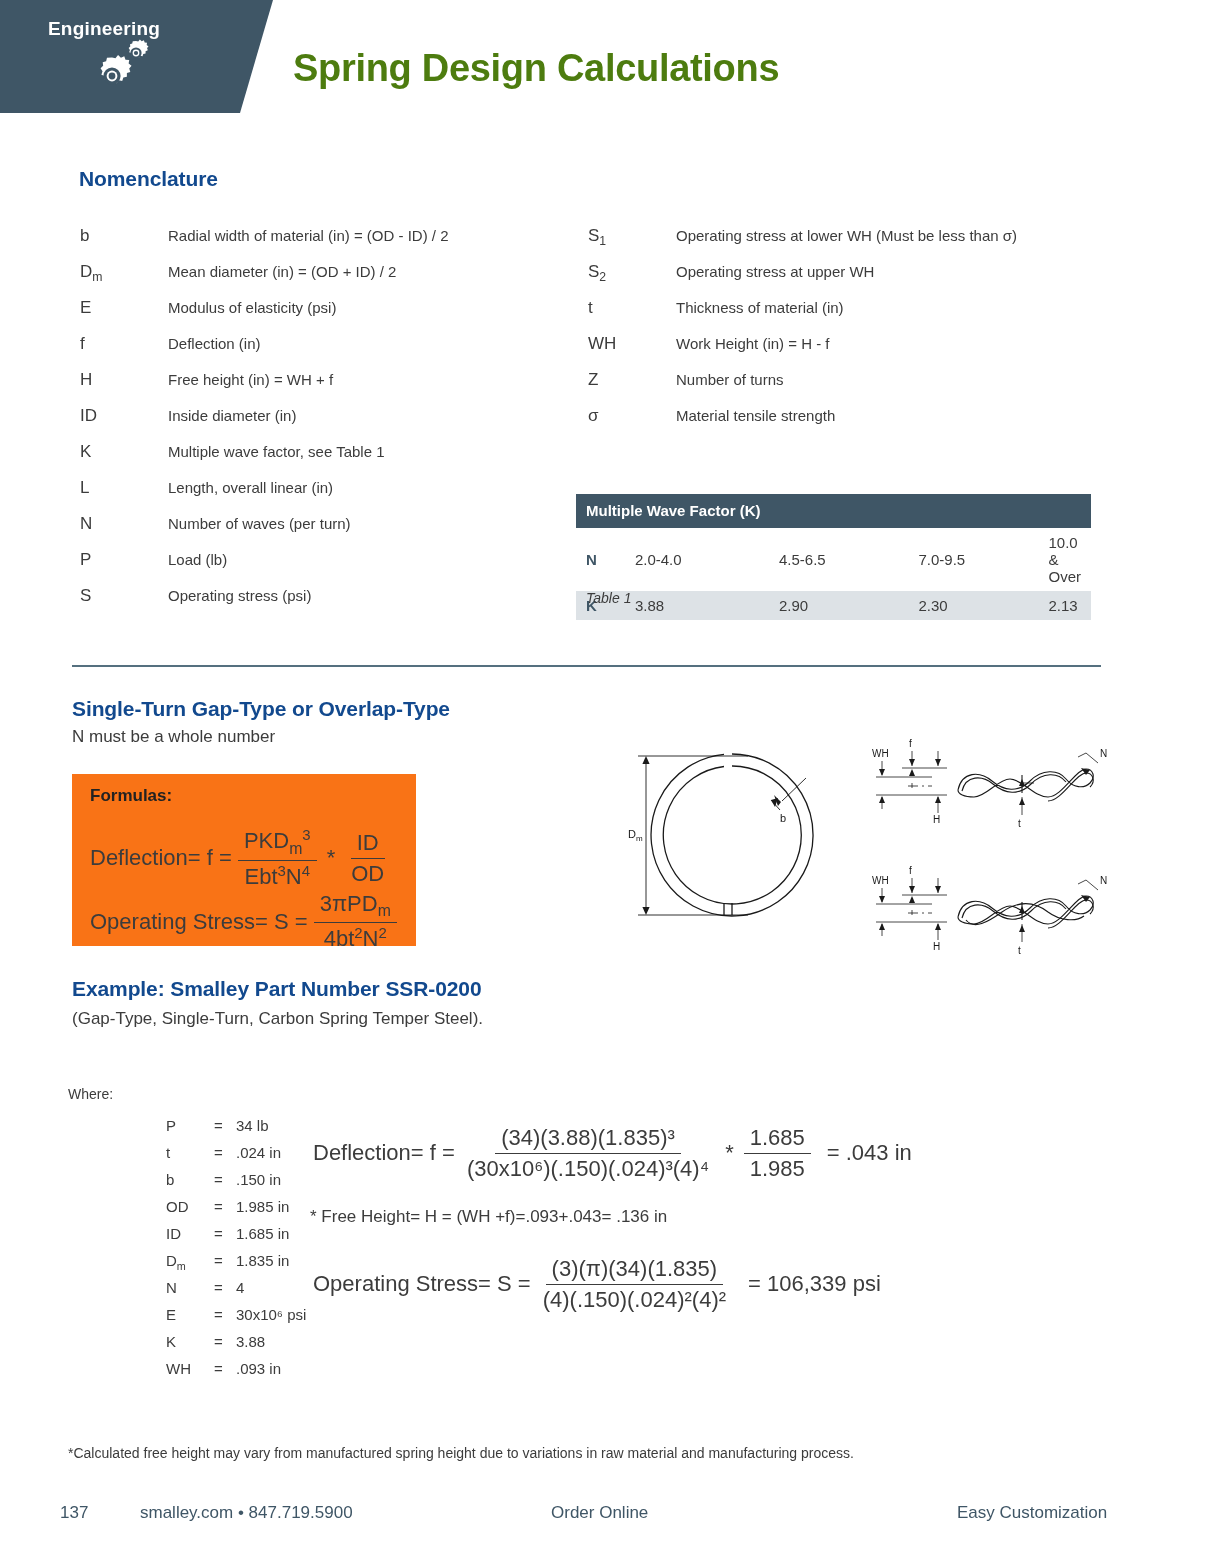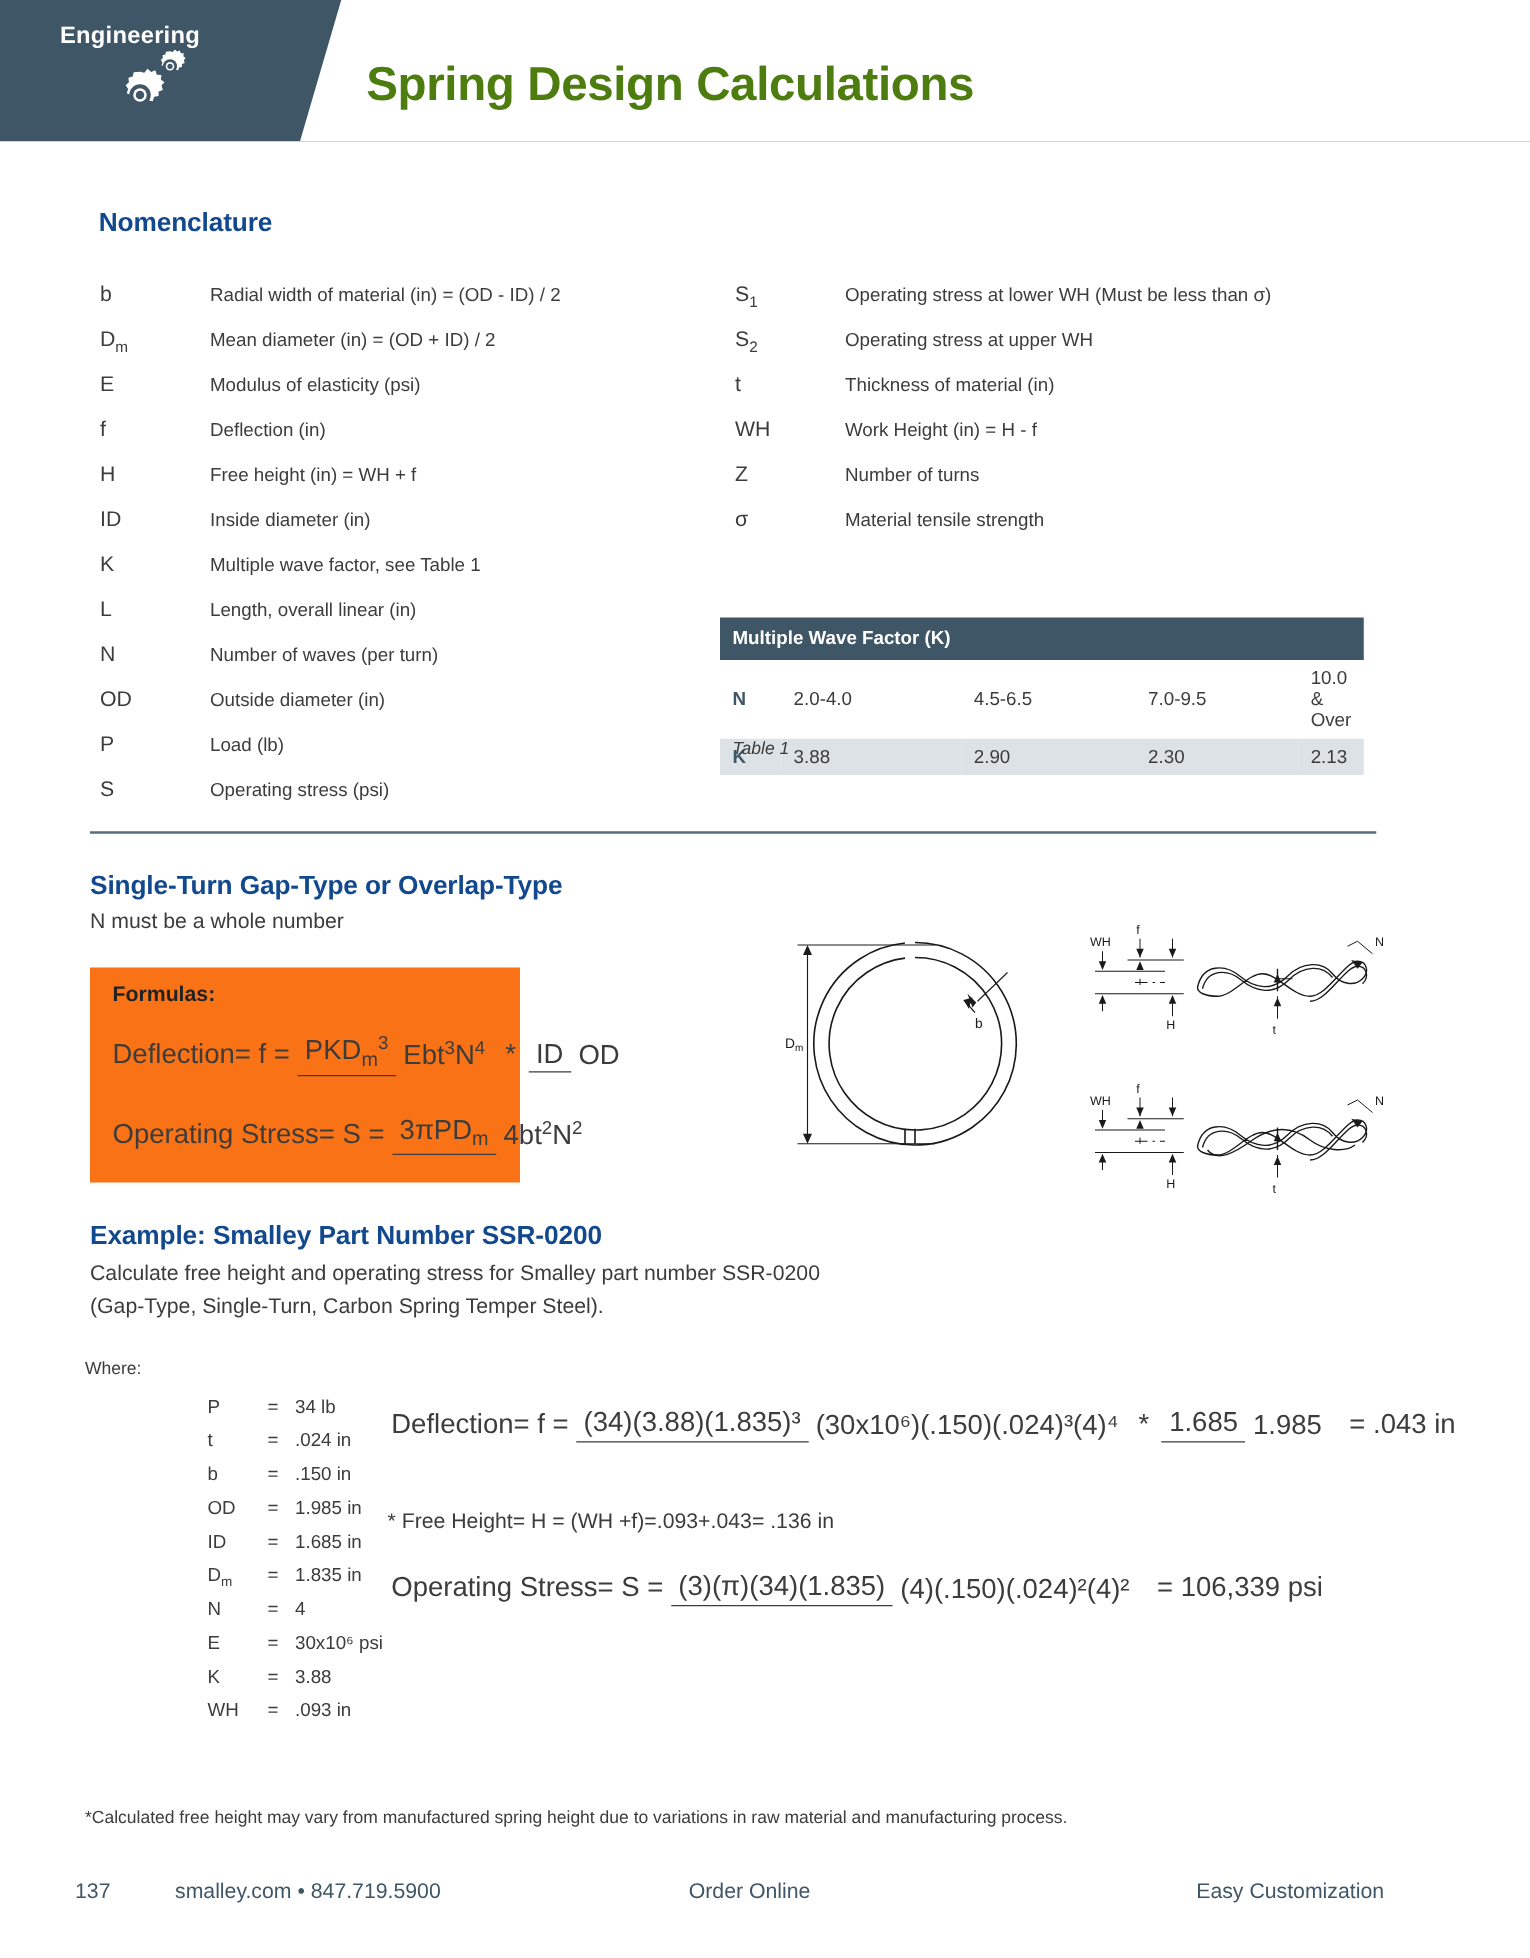--- a/index.html
+++ b/index.html
@@ -183,20 +183,21 @@
     align-items: center;
     font-size: 22px;
     color: #3c3c3c;
     white-space: nowrap;
   }
   #eqn-deflection { top: 52px; left: 18px; }
   #eqn-stress     { top: 116px; left: 18px; }
 
   .frac {
     display: inline-flex;
+    flex-direction: column;
     align-items: center;
     vertical-align: middle;
     margin: 0 6px;
     justify-content: space-between;
   }
   .frac .num {
     padding: 0 6px 1px 6px;
     border-bottom: 1.4px solid #3c3c3c;
     line-height: 1.25;
   }
@@ -336,21 +337,20 @@
 <div class="nom-list" id="nom-left">
     <div class="nom-row"><span class="nom-sym">b</span><span class="nom-def">Radial width of material (in) = (OD - ID) / 2</span></div>
     <div class="nom-row"><span class="nom-sym">D<sub>m</sub></span><span class="nom-def">Mean diameter (in) = (OD + ID) / 2</span></div>
     <div class="nom-row"><span class="nom-sym">E</span><span class="nom-def">Modulus of elasticity (psi)</span></div>
     <div class="nom-row"><span class="nom-sym">f</span><span class="nom-def">Deflection (in)</span></div>
     <div class="nom-row"><span class="nom-sym">H</span><span class="nom-def">Free height (in) = WH + f</span></div>
     <div class="nom-row"><span class="nom-sym">ID</span><span class="nom-def">Inside diameter (in)</span></div>
     <div class="nom-row"><span class="nom-sym">K</span><span class="nom-def">Multiple wave factor, see Table 1</span></div>
     <div class="nom-row"><span class="nom-sym">L</span><span class="nom-def">Length, overall linear (in)</span></div>
     <div class="nom-row"><span class="nom-sym">N</span><span class="nom-def">Number of waves (per turn)</span></div>
-    <div class="nom-row"><span class="nom-sym">OD</span><span class="nom-def">Outside diameter (in)</span></div>
     <div class="nom-row"><span class="nom-sym">P</span><span class="nom-def">Load (lb)</span></div>
     <div class="nom-row"><span class="nom-sym">S</span><span class="nom-def">Operating stress (psi)</span></div>
   </div>
 <div class="nom-list" id="nom-right">
     <div class="nom-row"><span class="nom-sym">S<sub>1</sub></span><span class="nom-def">Operating stress at lower WH (Must be less than σ)</span></div>
     <div class="nom-row"><span class="nom-sym">S<sub>2</sub></span><span class="nom-def">Operating stress at upper WH</span></div>
     <div class="nom-row"><span class="nom-sym">t</span><span class="nom-def">Thickness of material (in)</span></div>
     <div class="nom-row"><span class="nom-sym">WH</span><span class="nom-def">Work Height (in) = H - f</span></div>
     <div class="nom-row"><span class="nom-sym">Z</span><span class="nom-def">Number of turns</span></div>
     <div class="nom-row"><span class="nom-sym">σ</span><span class="nom-def">Material tensile strength</span></div>
@@ -521,21 +521,20 @@
     <text x="10" y="22">WH</text>
     <text x="47" y="12">f</text>
     <text x="71" y="88">H</text>
     <text x="156" y="92">t</text>
     <text x="238" y="22">N</text>
   </g>
 </svg>
 
 <div class="sec-heading" id="example-heading">Example: Smalley Part Number SSR-0200</div>
 <div id="example-body">
-  <div>Calculate free height and operating stress for Smalley part number SSR-0200</div>
   <div>(Gap-Type, Single-Turn, Carbon Spring Temper Steel).</div>
 </div>
 
 <div id="where-label">Where:</div>
 <div id="where-list">
     <div class="where-row"><span class="where-sym">P</span><span class="where-eq">=</span><span class="where-val">34 lb</span></div>
     <div class="where-row"><span class="where-sym">t</span><span class="where-eq">=</span><span class="where-val">.024 in</span></div>
     <div class="where-row"><span class="where-sym">b</span><span class="where-eq">=</span><span class="where-val">.150 in</span></div>
     <div class="where-row"><span class="where-sym">OD</span><span class="where-eq">=</span><span class="where-val">1.985 in</span></div>
     <div class="where-row"><span class="where-sym">ID</span><span class="where-eq">=</span><span class="where-val">1.685 in</span></div>

